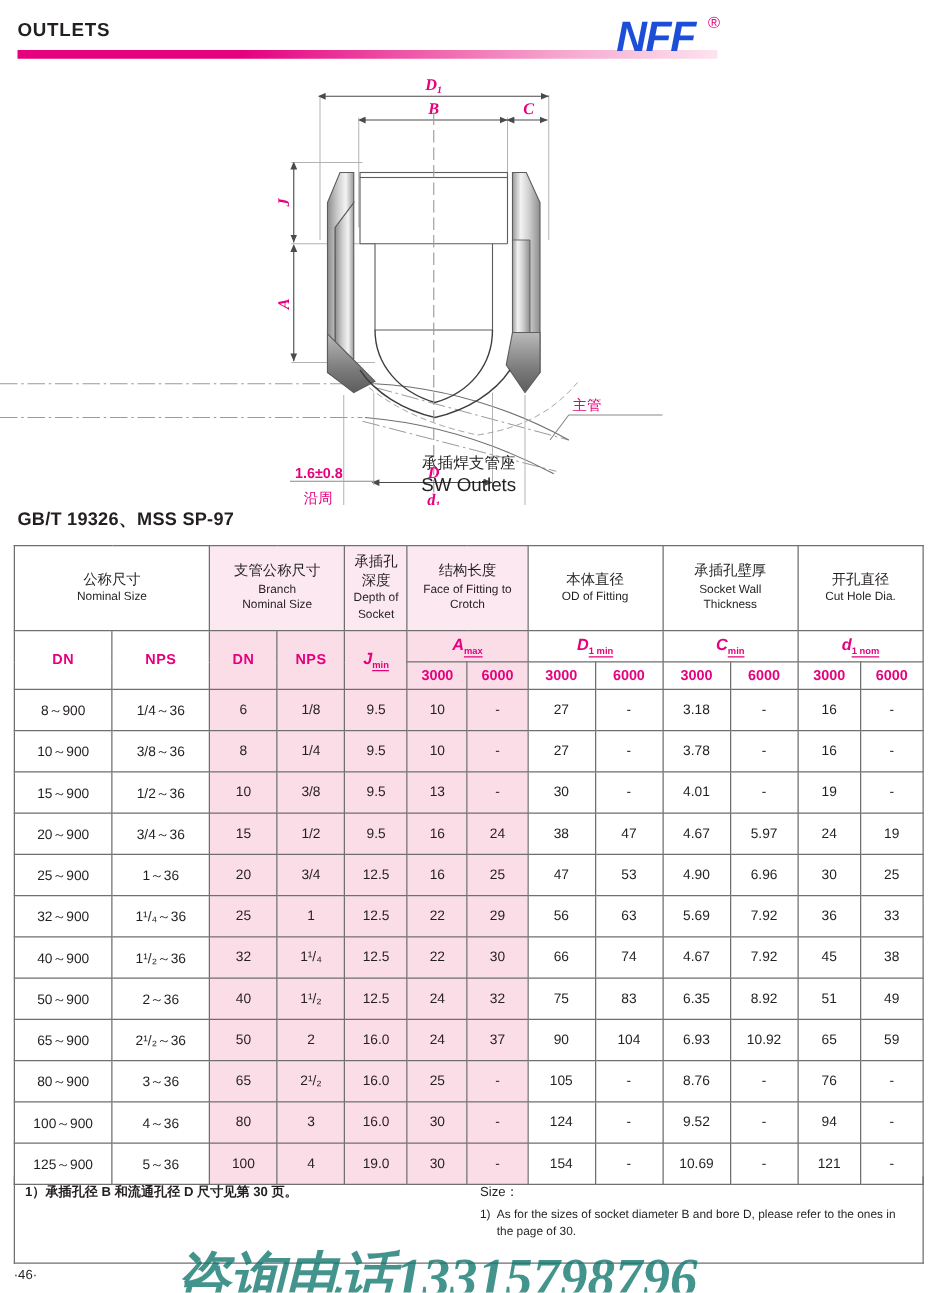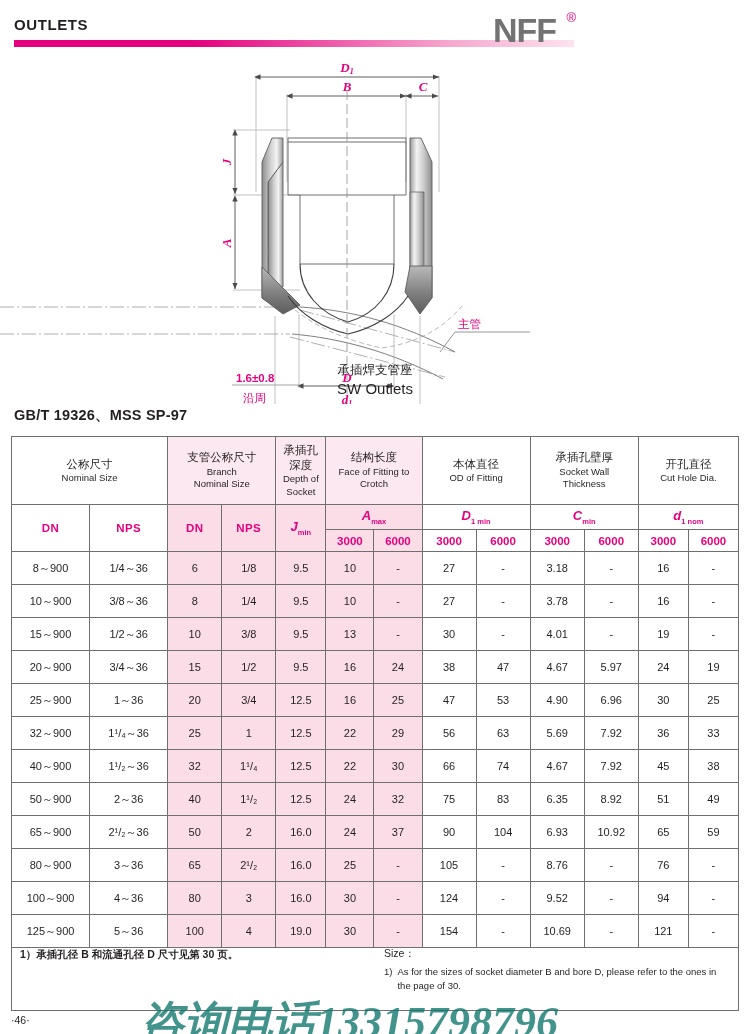--- a/index.html
+++ b/index.html
@@ -19,22 +19,22 @@
     position: absolute; left: 14px; top: 16px;
     font-size: 15px; font-weight: bold; letter-spacing: 0.6px;
     color: #231f20;
   }
   #header-rule {
     position: absolute; left: 14px; top: 40px; width: 560px; height: 7px;
     background: linear-gradient(to right, #e5007e 0%, #e5007e 32%, #f6a8cf 78%, #fde3ef 100%);
   }
   #logo {
     position: absolute; right: 38px; top: 11px;
-    font-size: 34px; font-weight: bold; 
-    color: #737373; letter-spacing: -1px;
+    font-size: 34px; font-weight: bold; font-style: italic;
+    color: #1d4ed8; letter-spacing: -1px;
     font-family: "Liberation Sans", sans-serif;
   }
   #logo-reg {
     position: absolute; right: 18px; top: 10px;
     font-size: 13px; color: #e5007e;
   }
 
   
   #drawing { position: absolute; left: 0; top: 52px; width: 750px; height: 352px; }
   #drawing svg { display: block; }
@@ -64,21 +64,21 @@
     background: #ffffff;
   }
   .hdr-top { height: 68px; line-height: 1.32; }
   .hdr-cn { font-size: 11.5px; color: #231f20; }
   .hdr-en { font-size: 9.5px; color: #231f20; }
   .hdr-sym { height: 25px; }
   .hdr-sub { height: 22px; }
   .sym {
     font-style: italic; font-weight: bold; color: #e5007e; font-size: 13px;
   }
-  .sym sub { font-style: normal; font-size: 7.5px; font-weight: bold; }
+  .sym sub { font-style: normal; font-size: 7.5px; font-weight: bold; text-decoration: underline; }
   .code {
     font-weight: bold; color: #e5007e; font-size: 11.5px; letter-spacing: 0.4px;
   }
   .pressure { font-weight: bold; color: #e5007e; font-size: 11.5px; }
   .pink { background: #fbdde8 !important; }
   .pink-lite { background: #fce8f0 !important; }
   td.data { height: 33px; font-size: 11px; }
   tr.group-end > td { border-bottom: 1.8px solid #4a4a4a; }
   .frac { font-size: 11px; }
 

